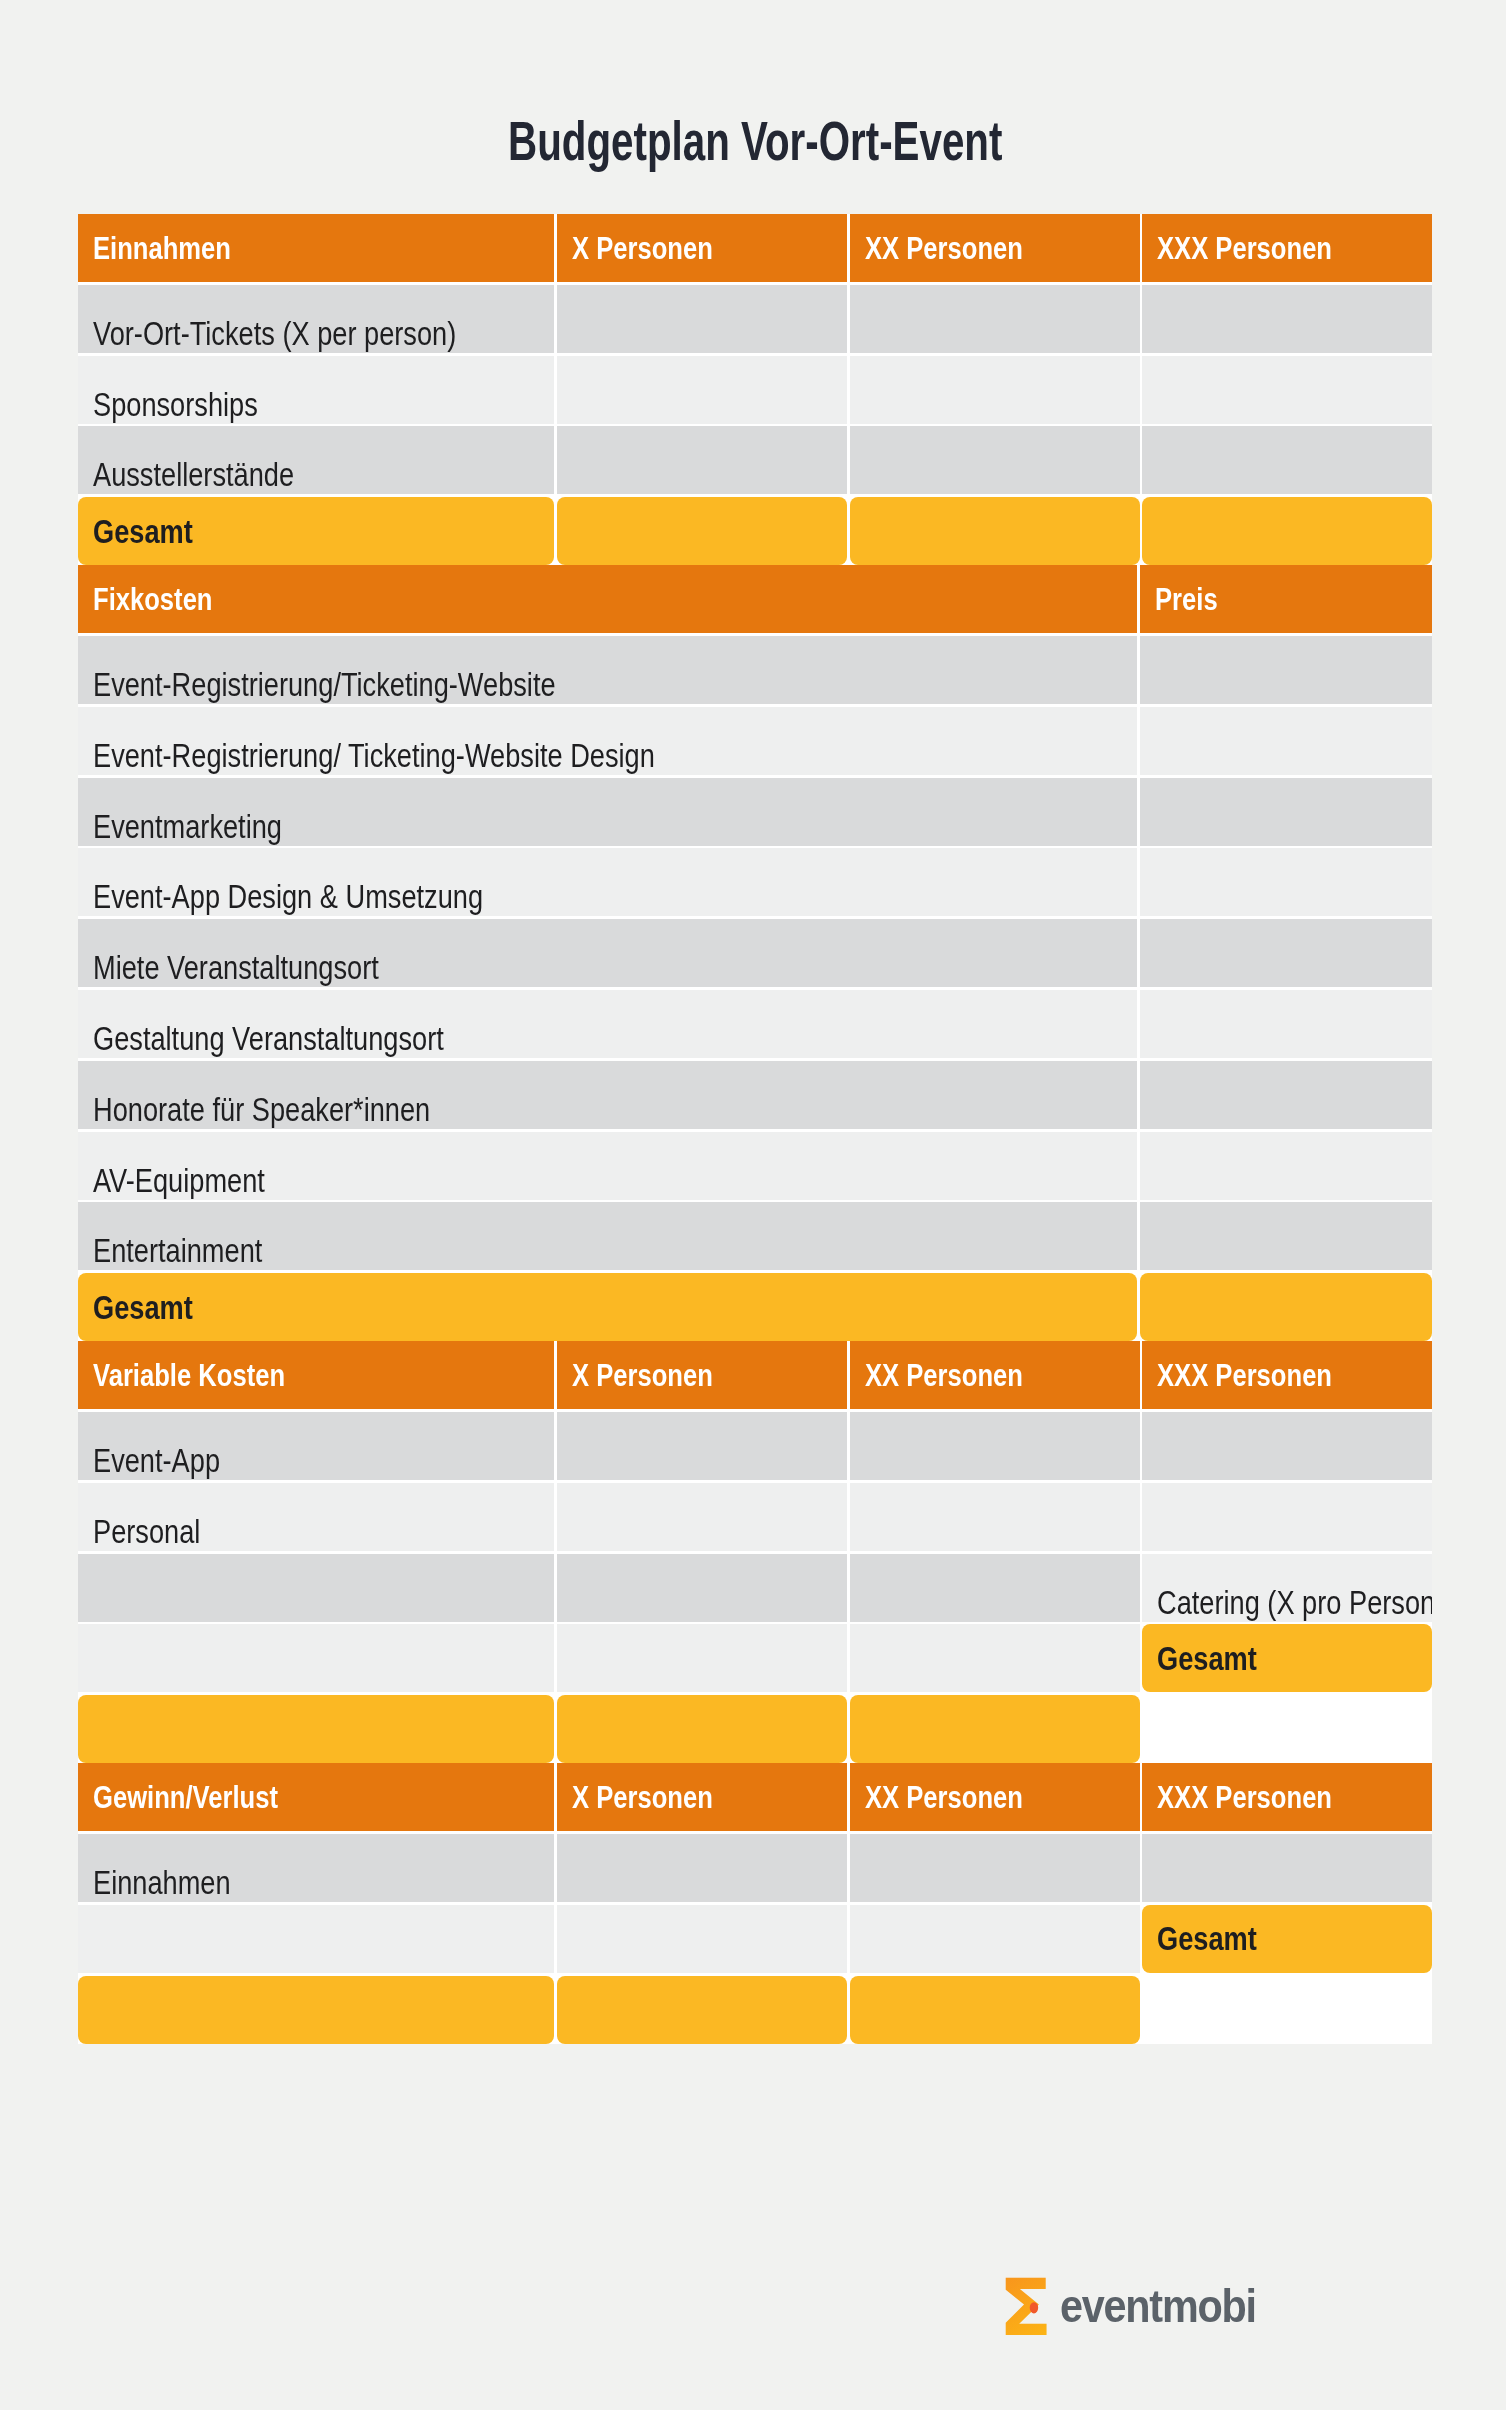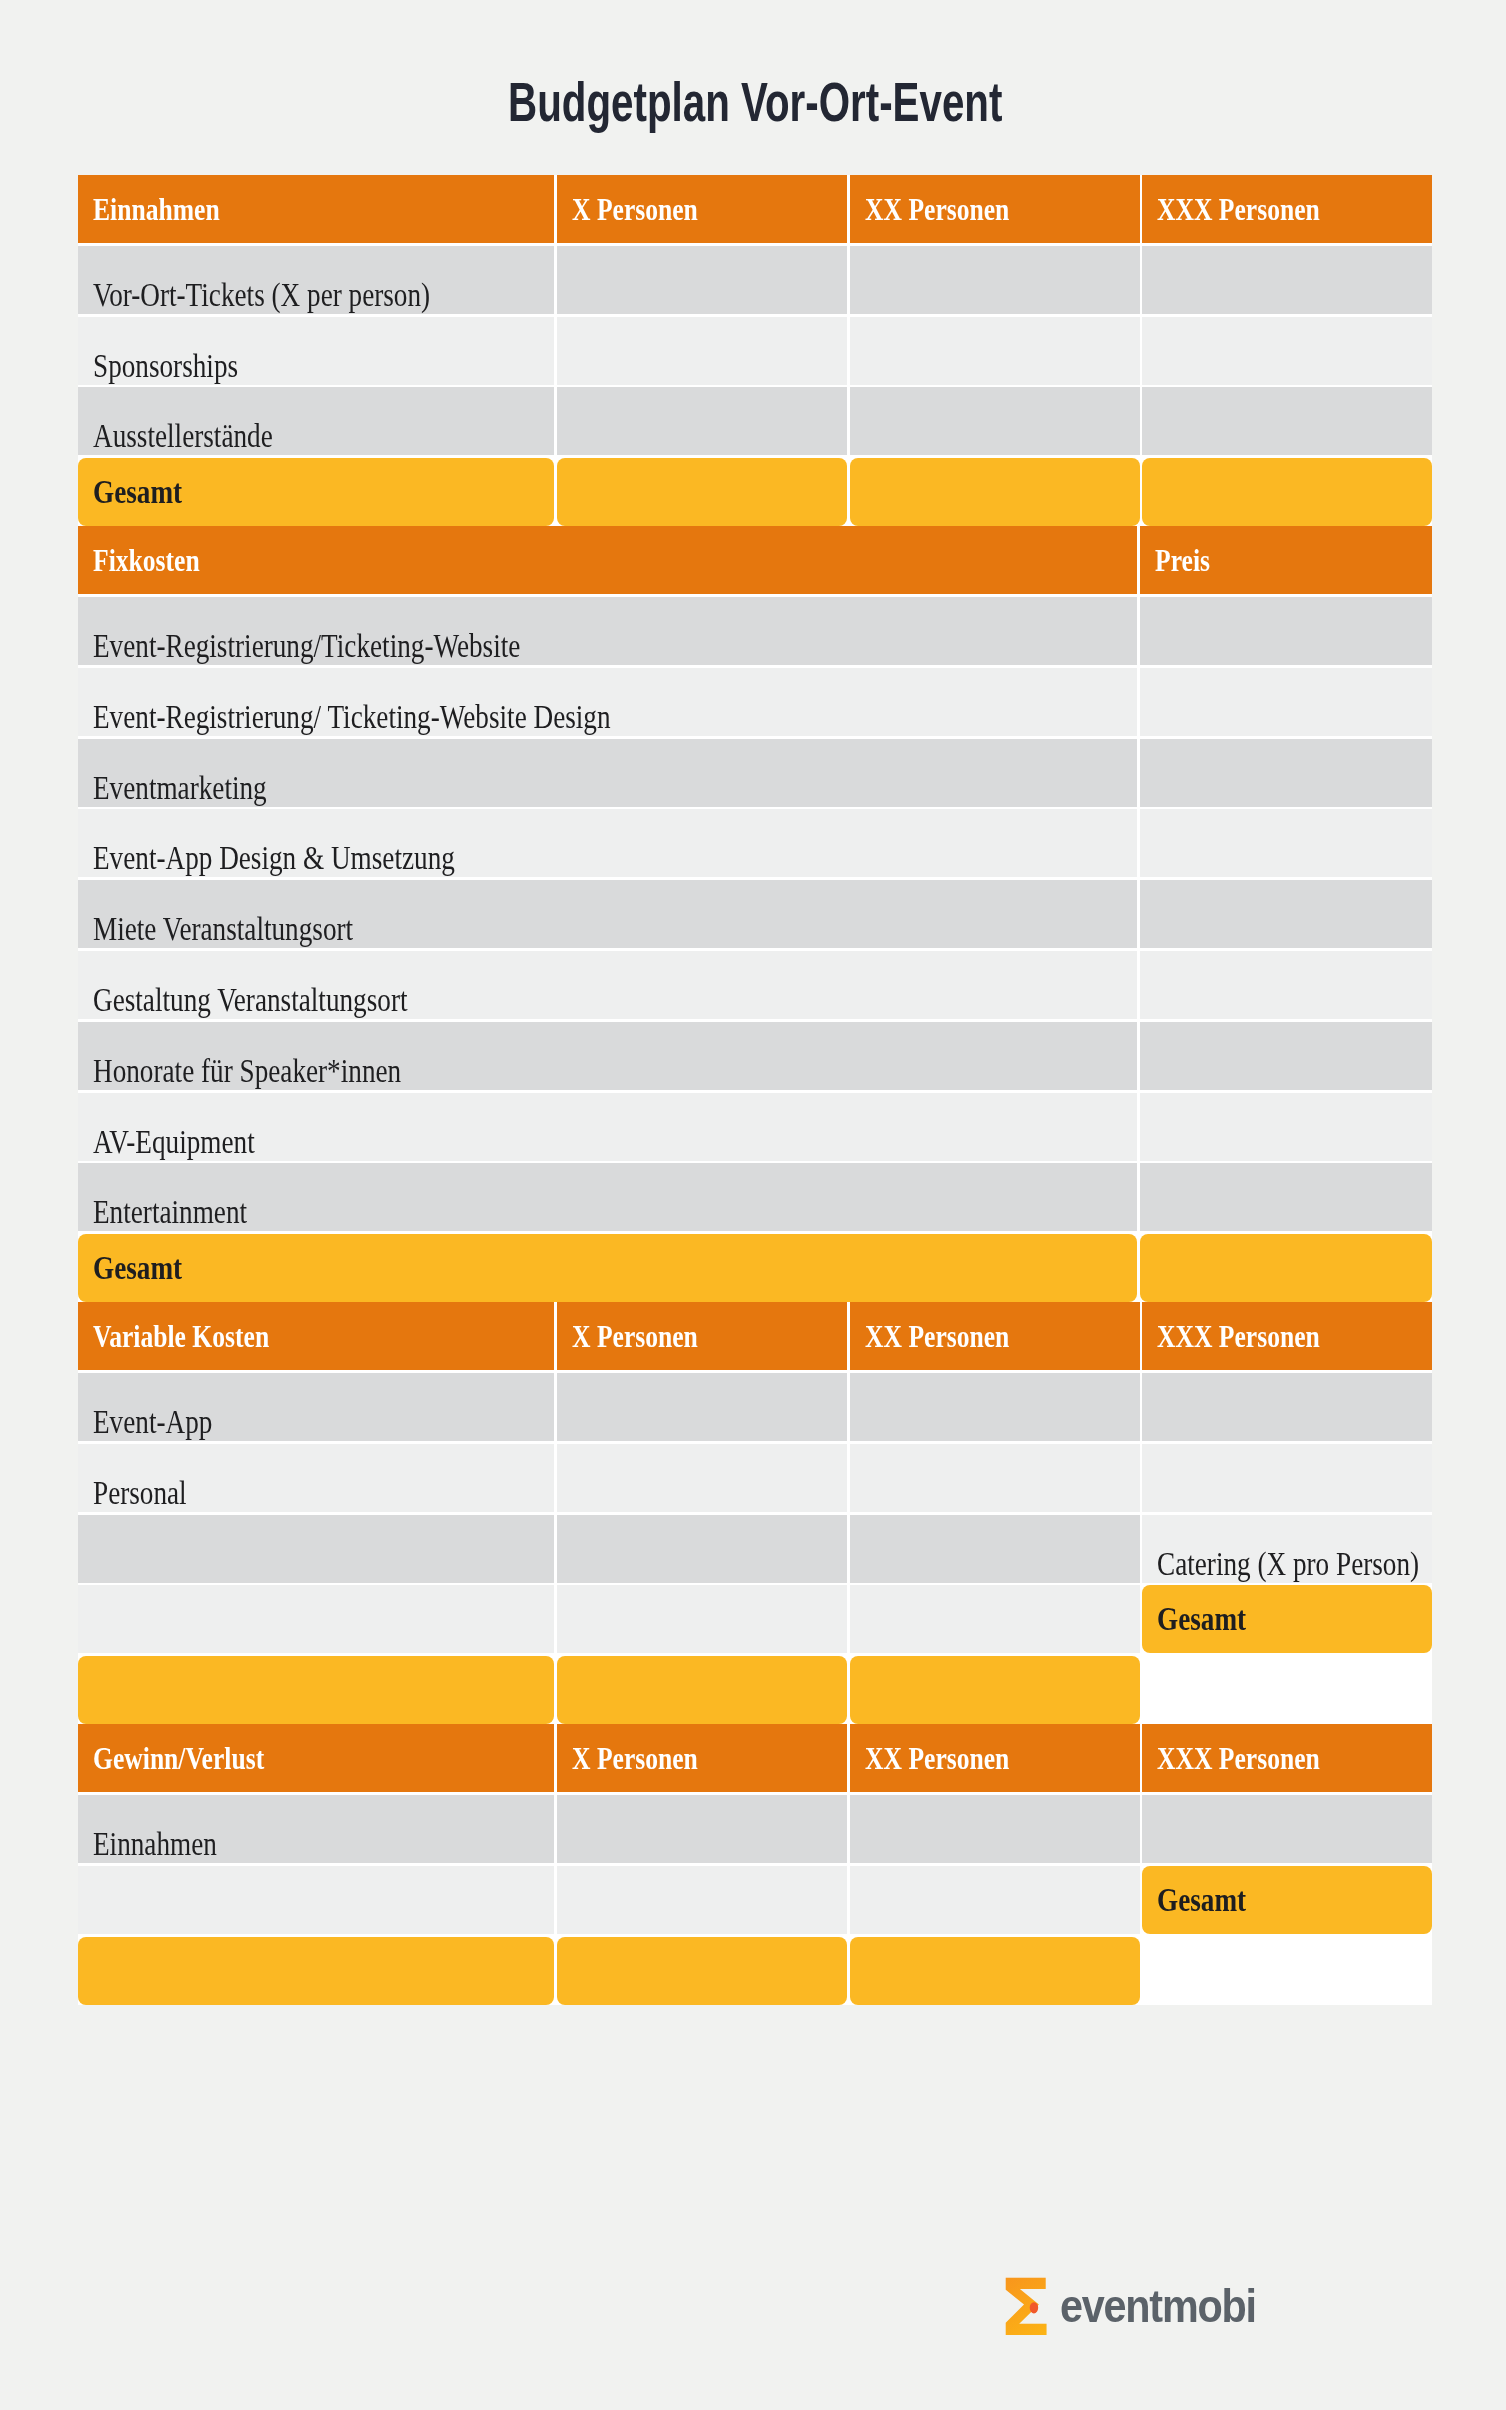--- a/index.html
+++ b/index.html
@@ -6,21 +6,21 @@
   html, body { width: 1507px; height: 2411px; }
   body {
     background: var(--page-bg, #F1F2F0);
     font-family: "Liberation Sans", sans-serif;
     overflow: hidden;
   }
   .page {
     position: relative;
     width: 1338px;
     height: 2411px;
-    padding: 71px 74px 0 78px;
+    padding: 110px 74px 0 78px;
   }
   .title {
     width: 1354px;
     text-align: center;
     font-size: 56px;
     line-height: 62px;
     font-weight: 700;
     color: var(--title-text, #232733);
     margin-bottom: 42px;
   }
@@ -29,21 +29,20 @@
     transform: scaleX(.72);
     transform-origin: center center;
     white-space: nowrap;
   }
   .budget-table {
     display: grid;
     gap: 2.8px;
     width: 1354px;
     background: var(--separator-white, #FFFFFF);
     grid-auto-rows: 68px;
-    font-family: Liberation Serif, serif;
   }
   .budget-table + .budget-table { }
   .cols-4 { grid-template-columns: 476px 290px 290px 290px; }
   .cols-2 { grid-template-columns: 1059px 292px; }
   .cell {
     display: flex;
     align-items: center;
     padding-left: 15px;
     font-size: 34px;
     color: var(--body-text, #1E1E20);

